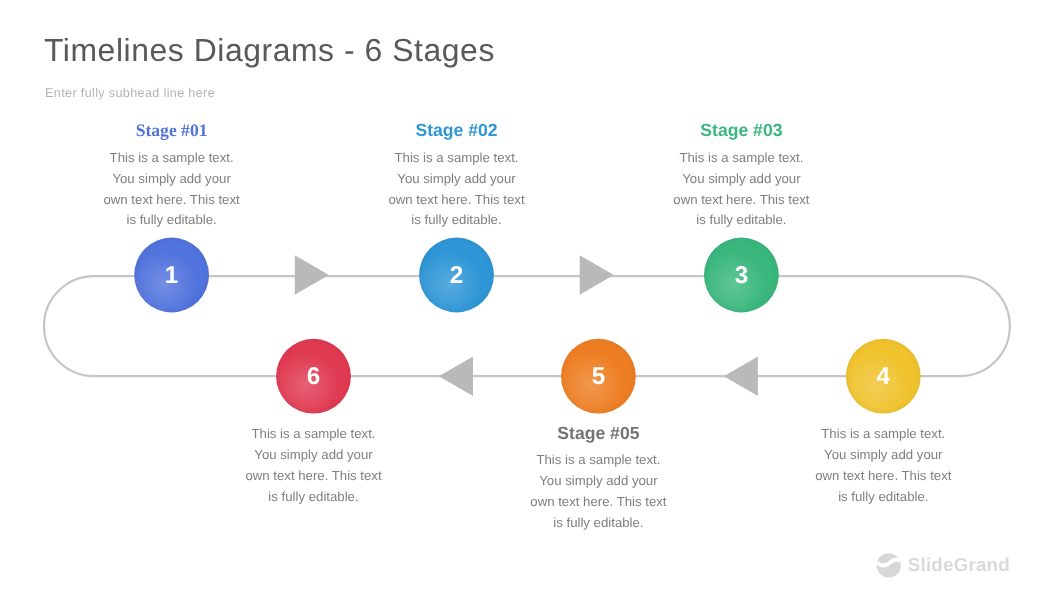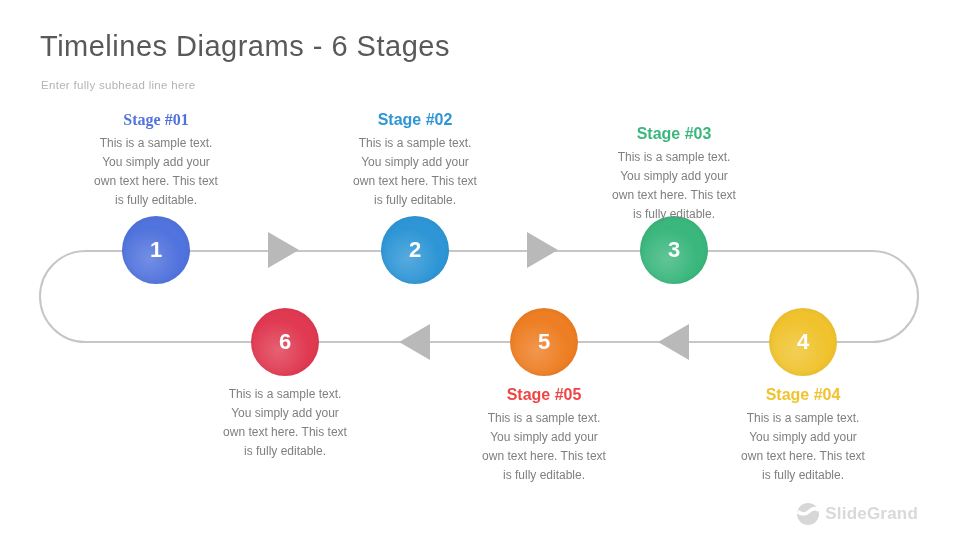--- a/index.html
+++ b/index.html
@@ -50,21 +50,21 @@
   .c3 { left:640px; top:216px; }
   .c6 { left:251px; top:308px; }
   .c5 { left:510px; top:308px; }
   .c4 { left:769px; top:308px; }
   
   .stage-col { position:absolute; width:176px; text-align:center; z-index:4; }
   .stage-col .heading { font-size:16px; font-weight:bold; line-height:20px; margin-bottom:4px; }
   .stage-col .body-line { font-size:12px; color:#7f7f7f; line-height:19px; white-space:nowrap; }
   .t1 { left:68px;  top:110px; }
   .t2 { left:327px; top:110px; }
-  .t3 { left:586px; top:124px; }
+  .t3 { left:586px; top:110px; }
   .t6 { left:197px; top:385px; }
   .t5 { left:456px; top:385px; }
   .t4 { left:715px; top:385px; }
   
   .footer-left {
     position:absolute; left:38px; top:505px;
     font-size:11.5px; color:#d2d2d2; letter-spacing:0.3px;margin-top:36px;
   }
   .footer-left .page-num { margin-right:10px; }
   .brand {
@@ -129,28 +129,27 @@
     <div class="body-line">is fully editable.</div>
   </div>
 
   <div class="stage-col t6">
     <div class="body-line">This is a sample text.</div>
     <div class="body-line">You simply add your</div>
     <div class="body-line">own text here. This text</div>
     <div class="body-line">is fully editable.</div>
   </div>
   <div class="stage-col t5">
-    <div class="heading" style="color: #ef4444;">Stage #05</div>
+    <div class="heading" style="color: #737373;">Stage #05</div>
     <div class="body-line">This is a sample text.</div>
     <div class="body-line">You simply add your</div>
     <div class="body-line">own text here. This text</div>
     <div class="body-line">is fully editable.</div>
   </div>
   <div class="stage-col t4">
-    <div class="heading" style="color: rgb(240, 195, 46);">Stage #04</div>
     <div class="body-line">This is a sample text.</div>
     <div class="body-line">You simply add your</div>
     <div class="body-line">own text here. This text</div>
     <div class="body-line">is fully editable.</div>
   </div>
 
   <div class="footer-left">
     <span class="page-num">2</span><span>| SlideGrand.com</span>
   </div>
   <div class="brand">

